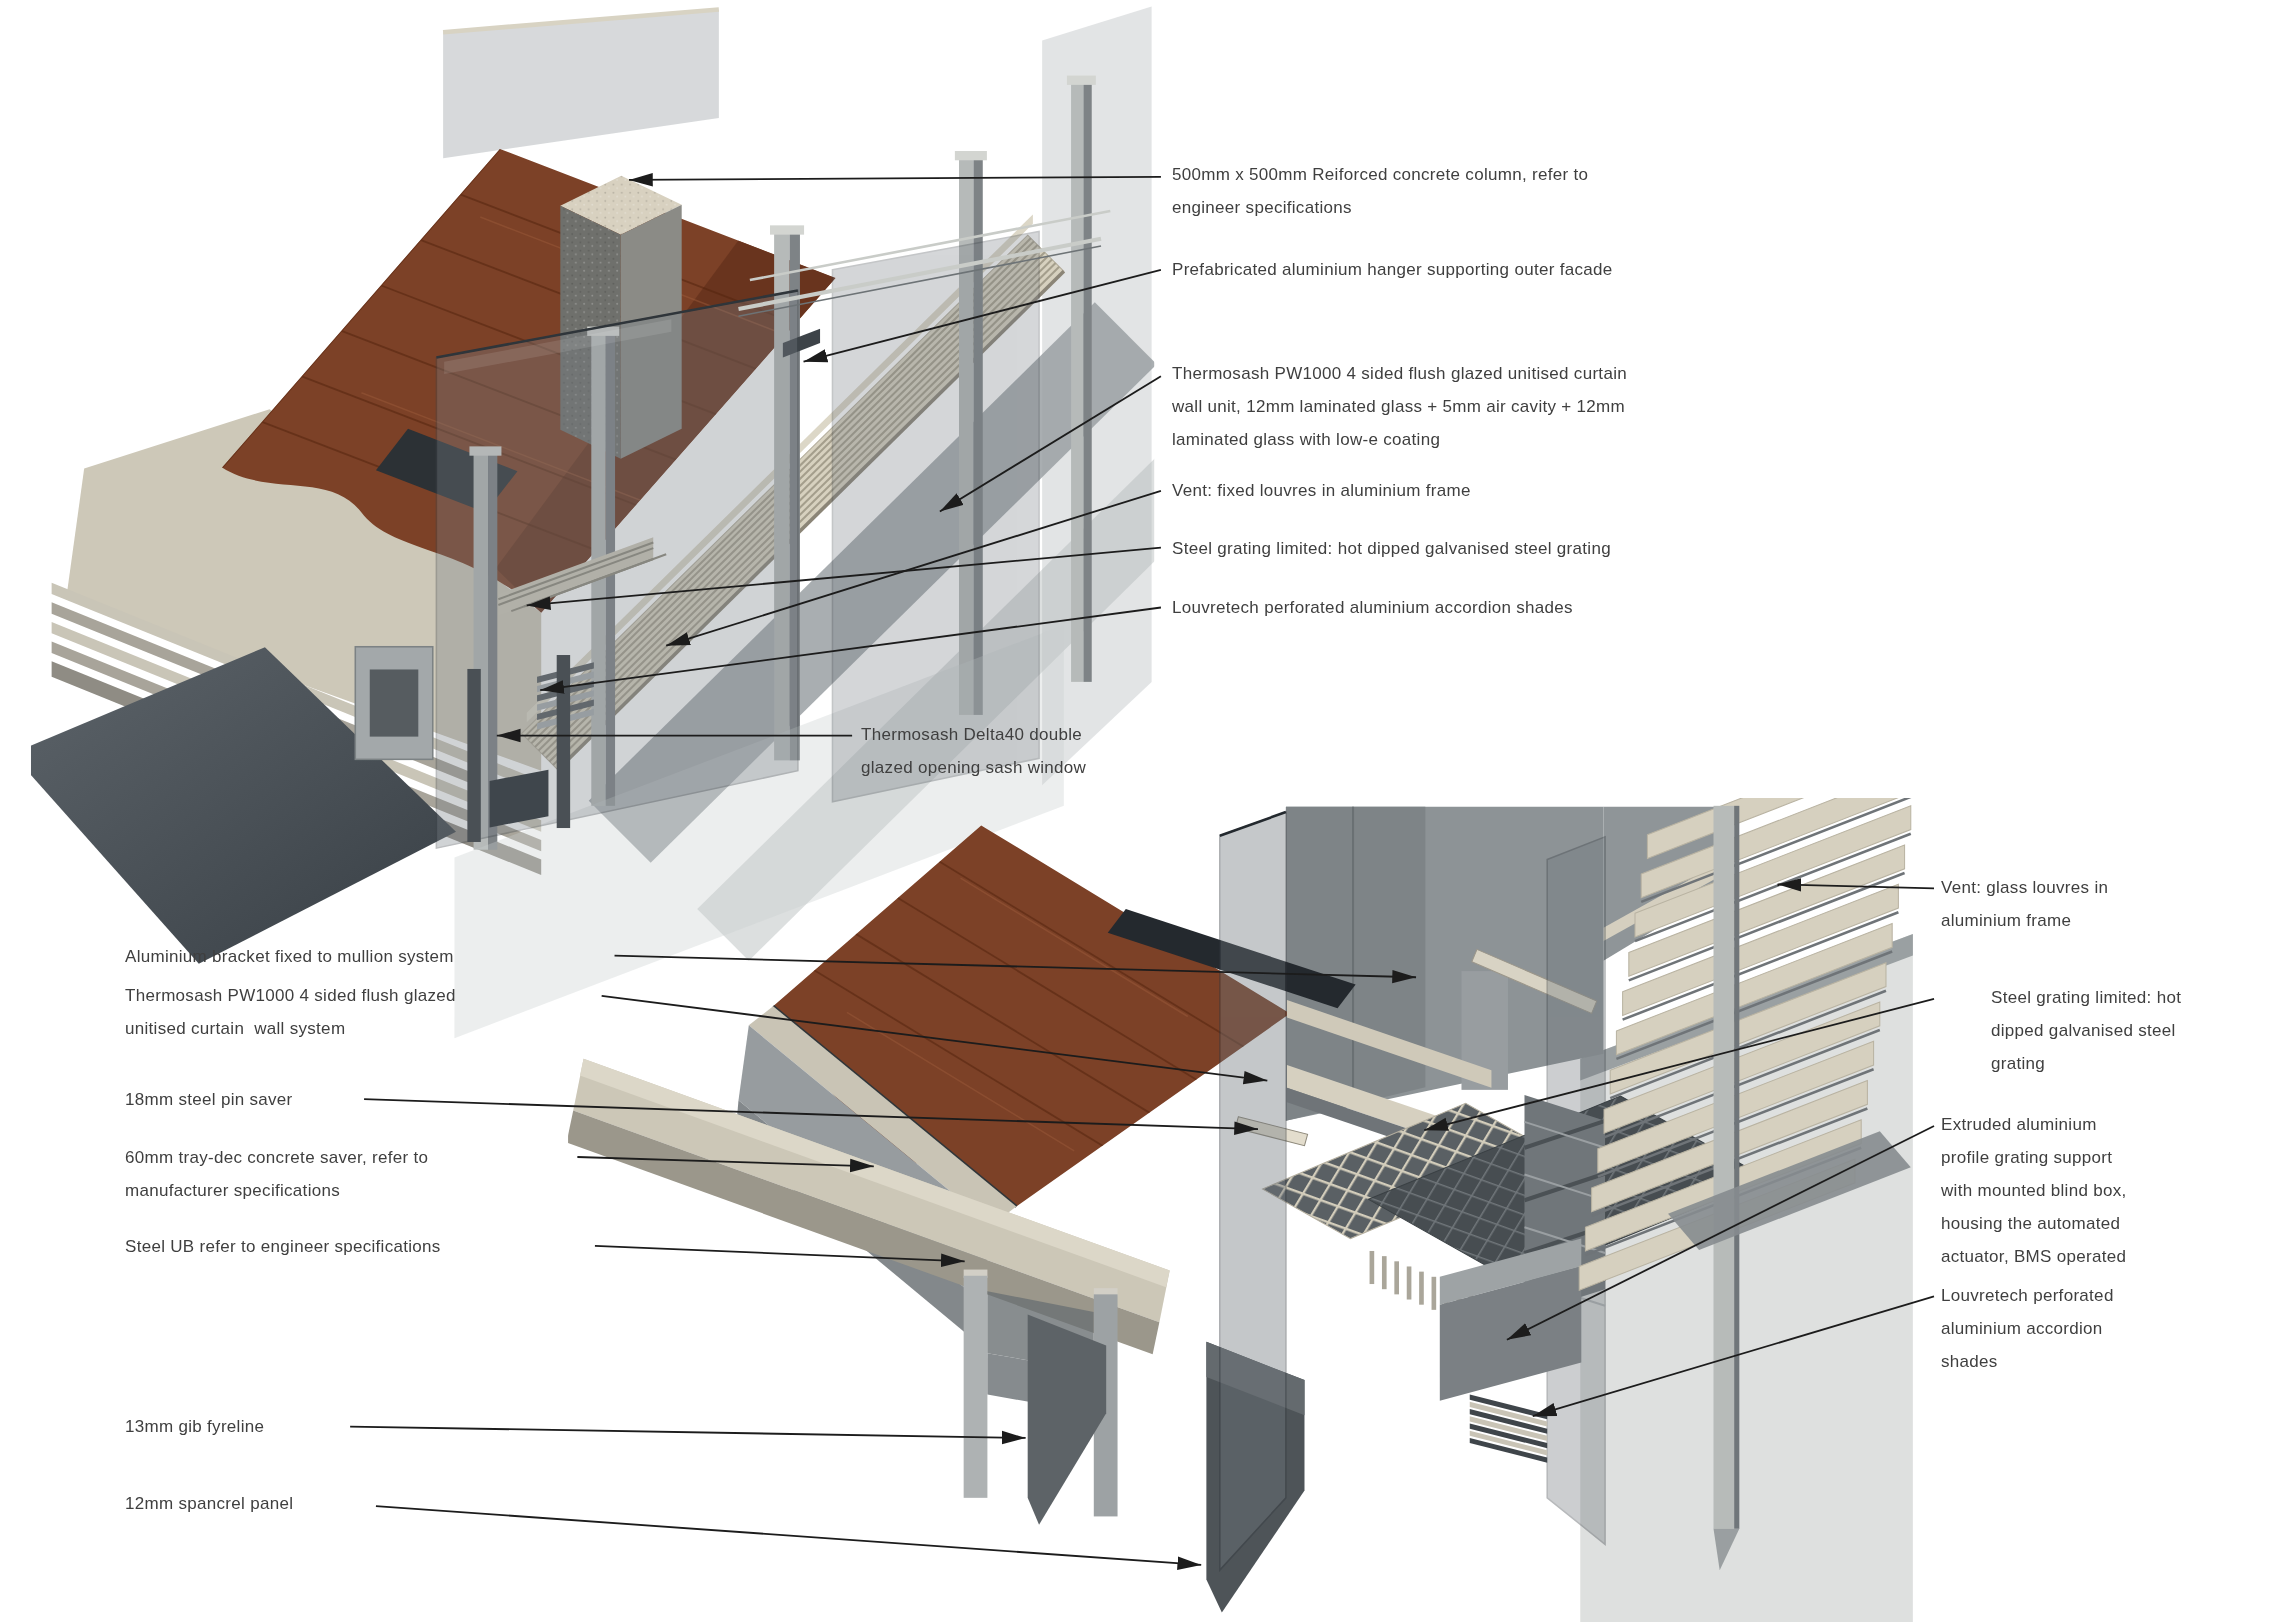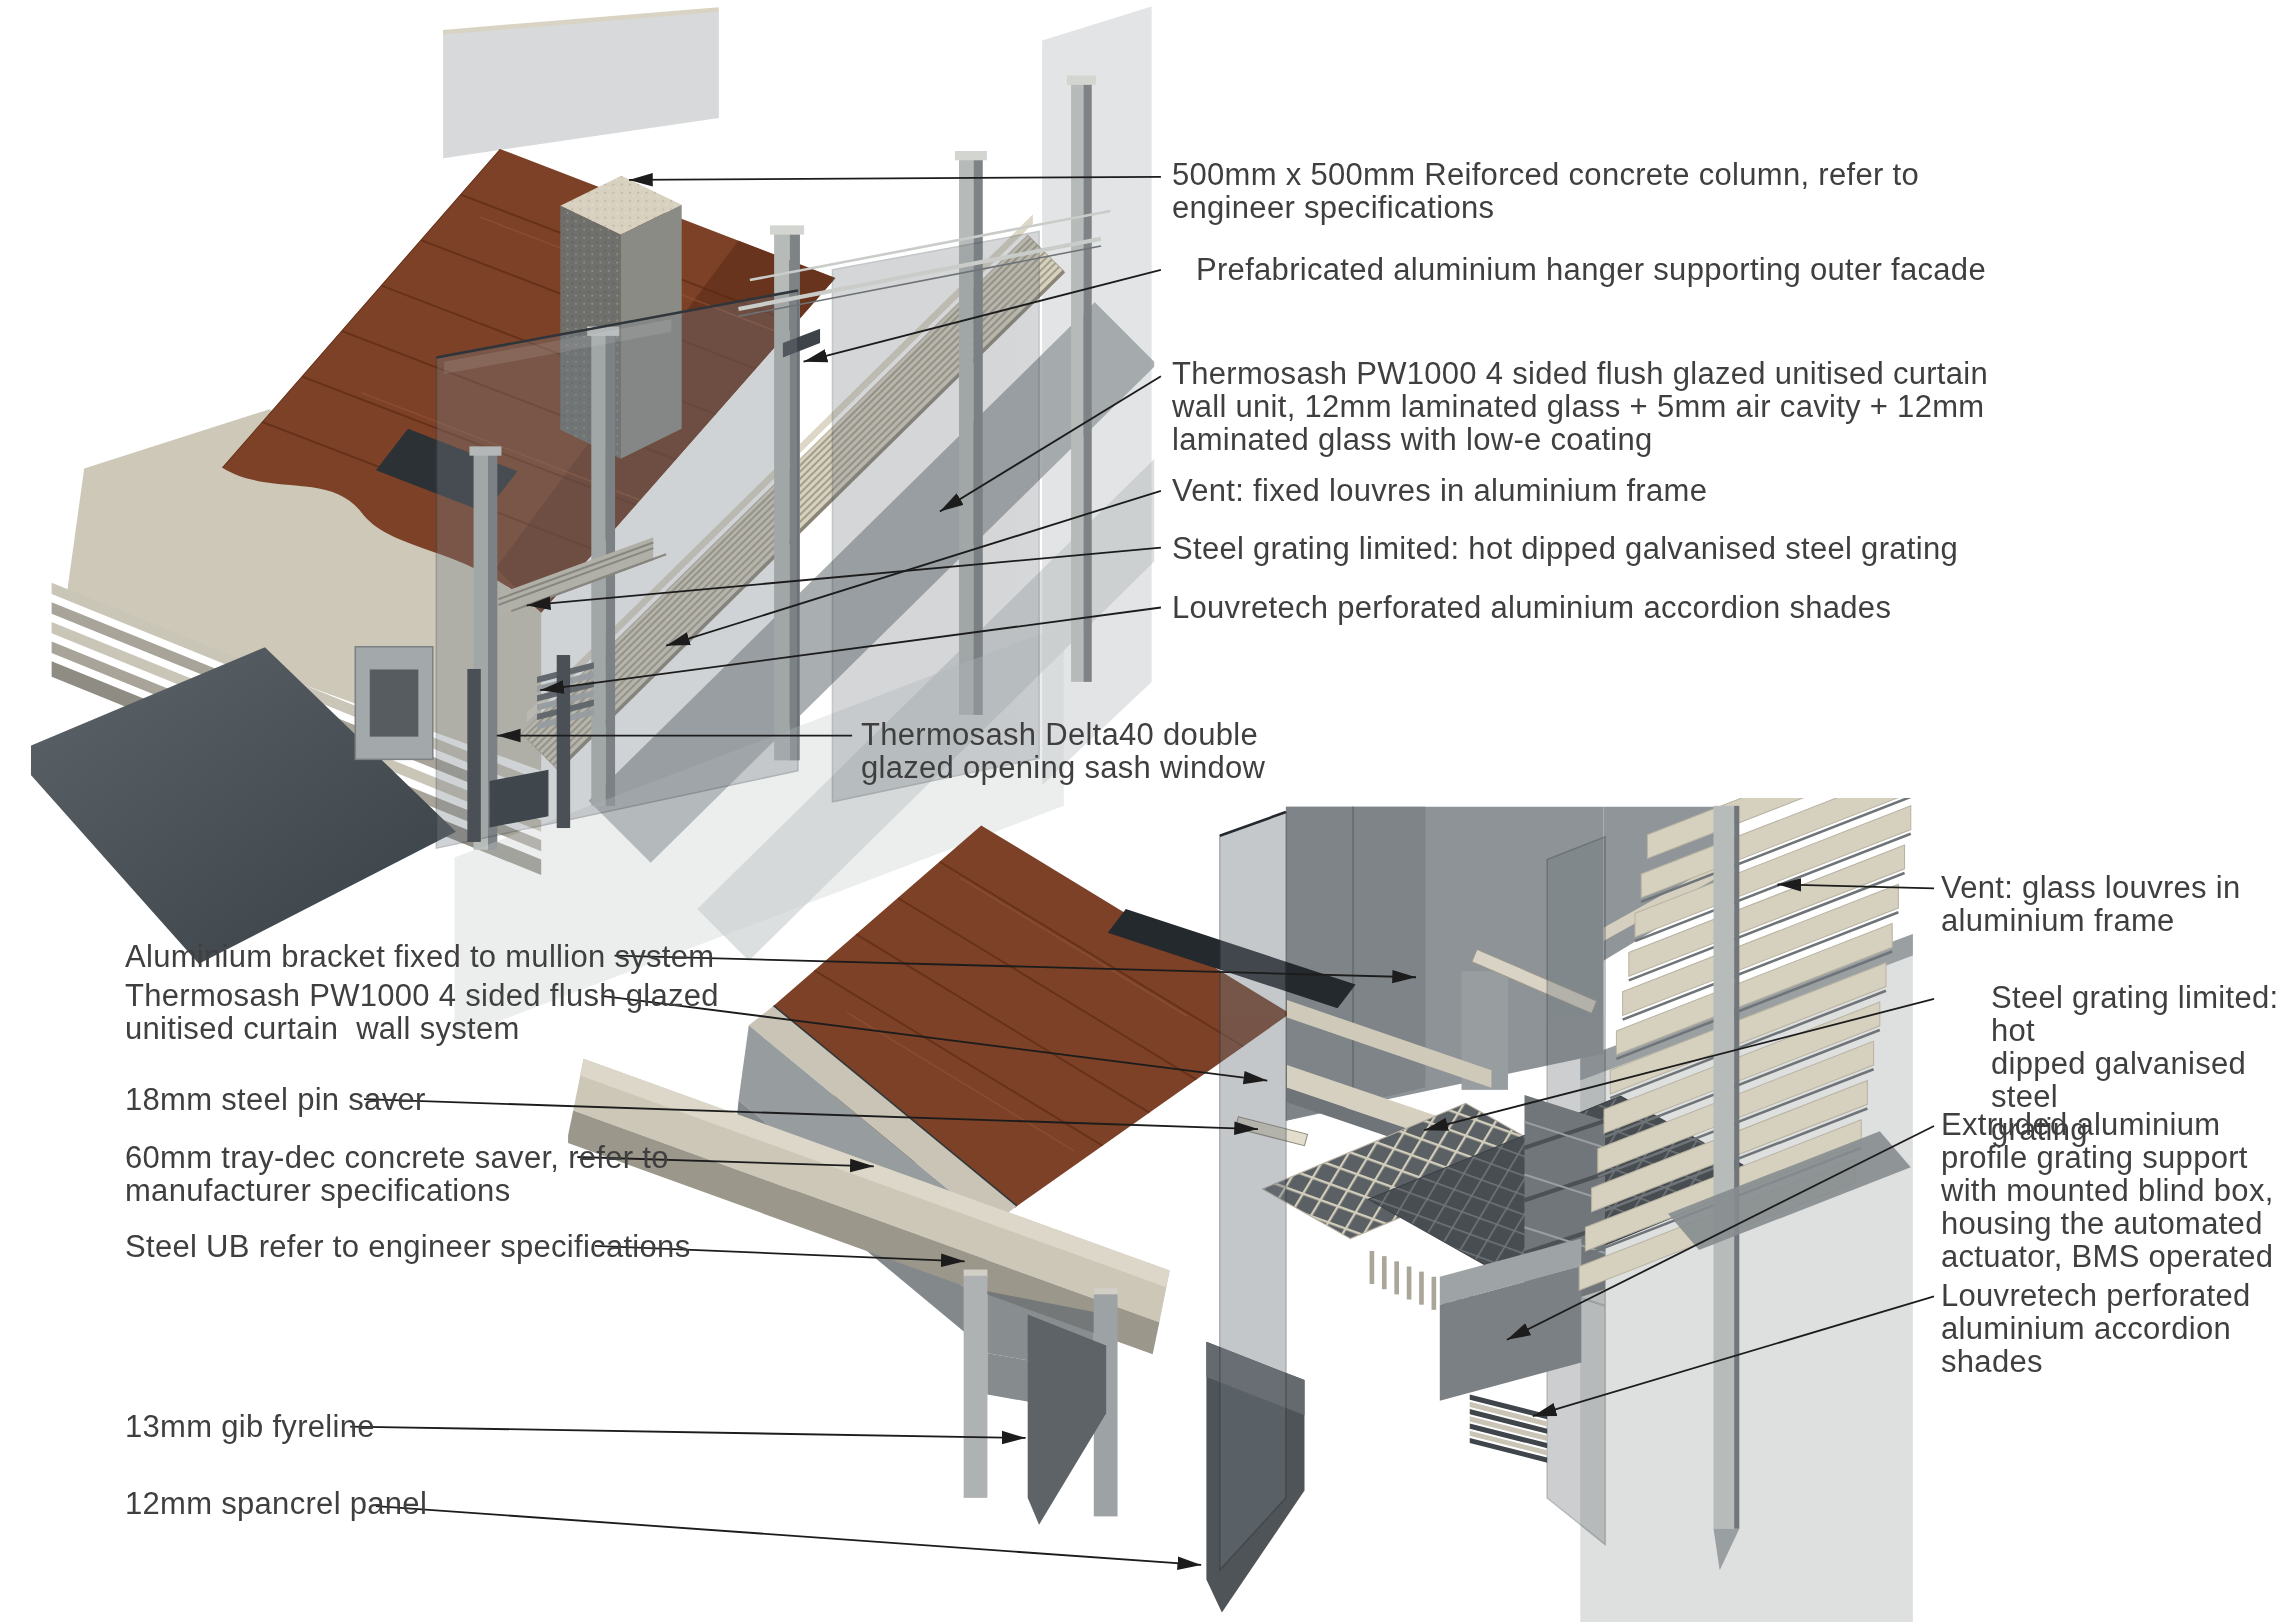--- a/index.html
+++ b/index.html
@@ -1,24 +1,24 @@
 <!DOCTYPE html>
 <html style="font-size:8.3px"><head>
 <meta charset="utf-8">
 <style>
   html,body{margin:0;padding:0;background:#ffffff;}
   #stage{position:relative;width:2295px;height:1623px;background:#ffffff;overflow:hidden;
          font-family:"Liberation Sans", sans-serif;}
   #scene{position:absolute;left:0;top:0;}
   .lbl{position:absolute;font-family:"Liberation Sans", sans-serif;font-weight:300;
-       font-size:31px;line-height:33px;letter-spacing:0.3px;color:#3f3f3f;
+       font-size:17px;line-height:33px;letter-spacing:0.3px;color:#3f3f3f;
        white-space:pre-wrap;}
   
   .t1{left:1172px;top:158px}
-  .t2{left:1196px;top:253px}
+  .t2{left:1172px;top:253px}
   .t3{left:1172px;top:357px}
   .t4{left:1172px;top:474px}
   .t5{left:1172px;top:532px}
   .t6{left:1172px;top:591px}
   .t7{left:861px;top:718px}
   .b1{left:125px;top:940px}
   .b2{left:125px;top:979px}
   .b3{left:125px;top:1083px}
   .b4{left:125px;top:1141px}
   .b5{left:125px;top:1230px}

